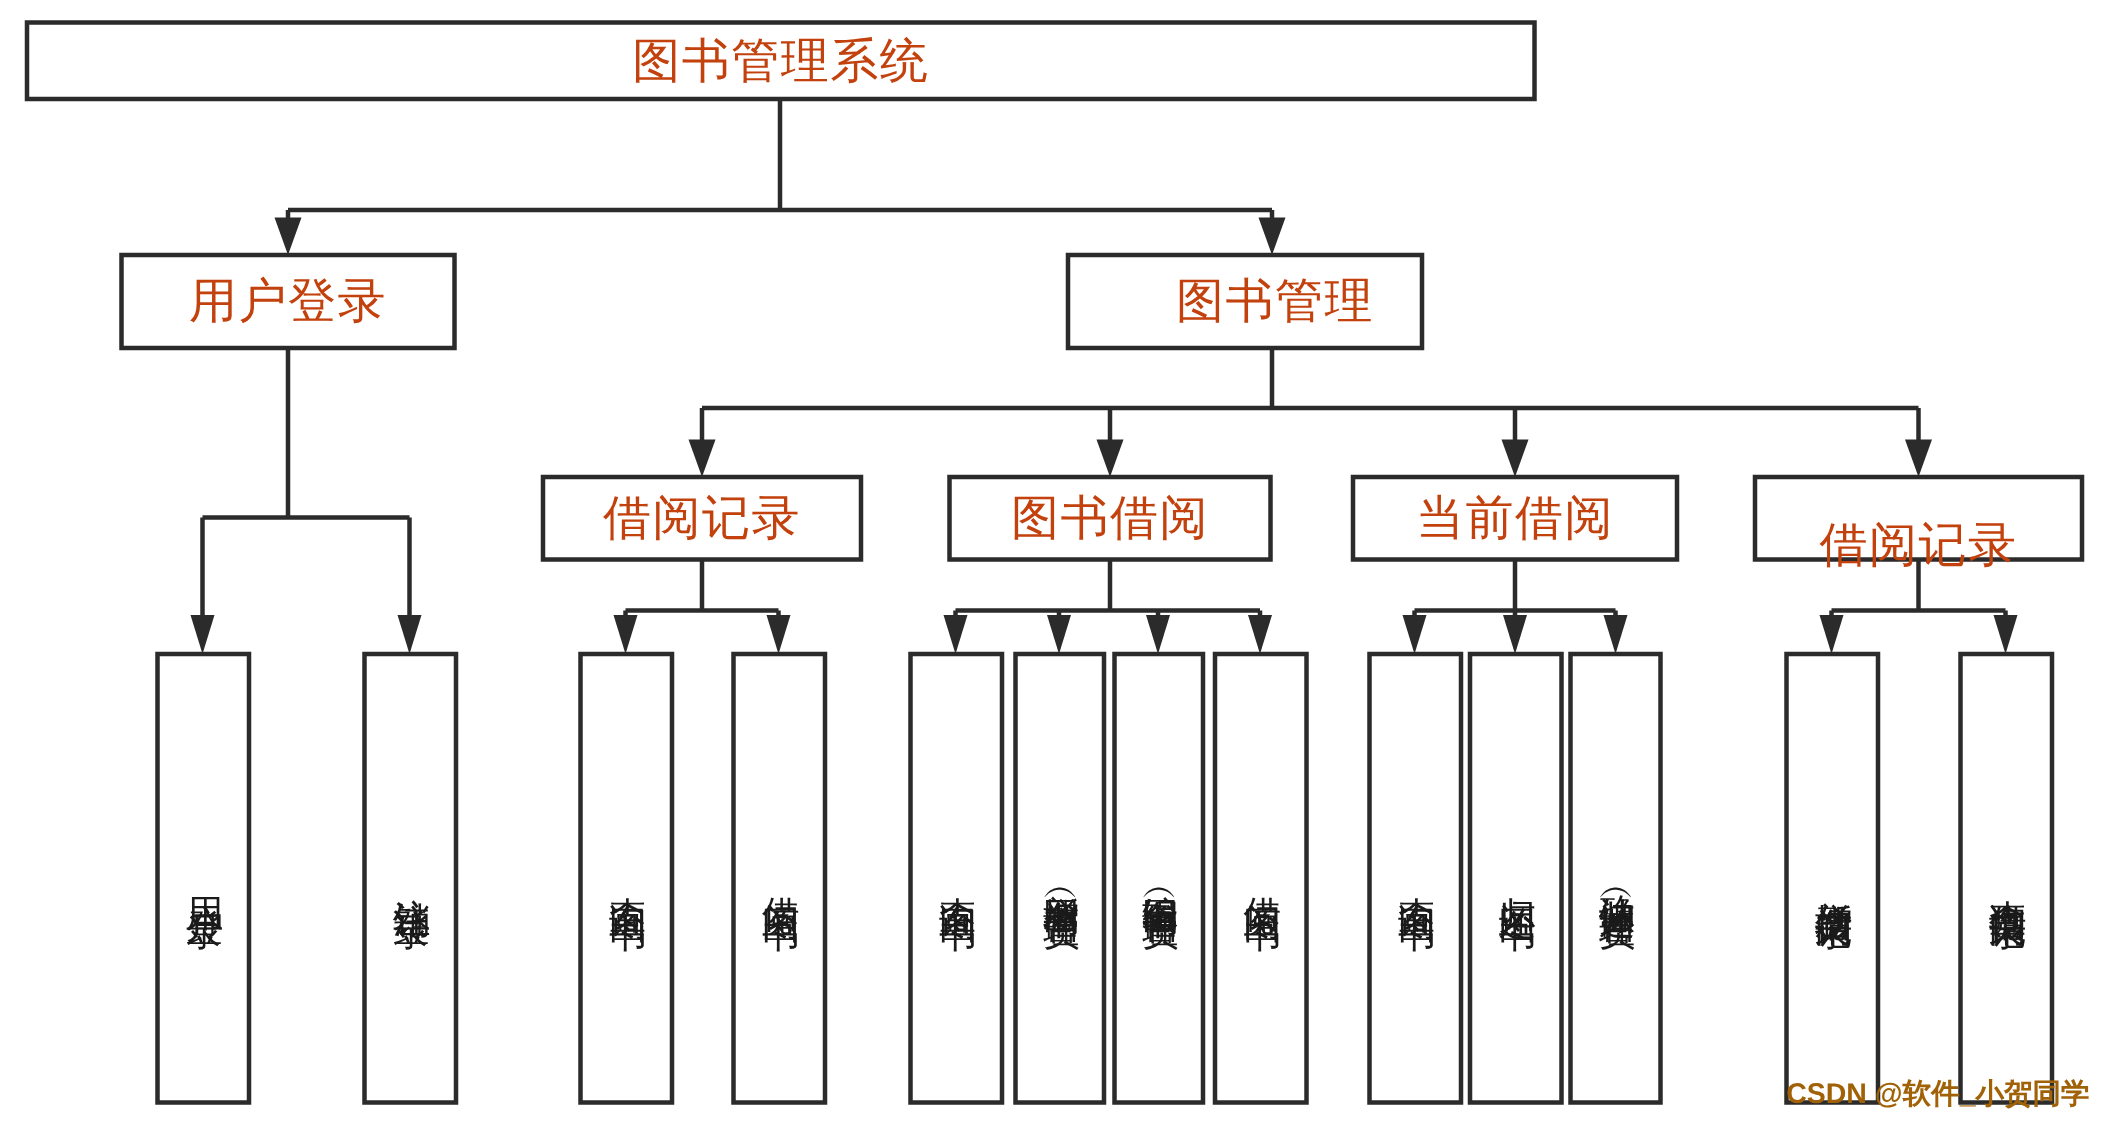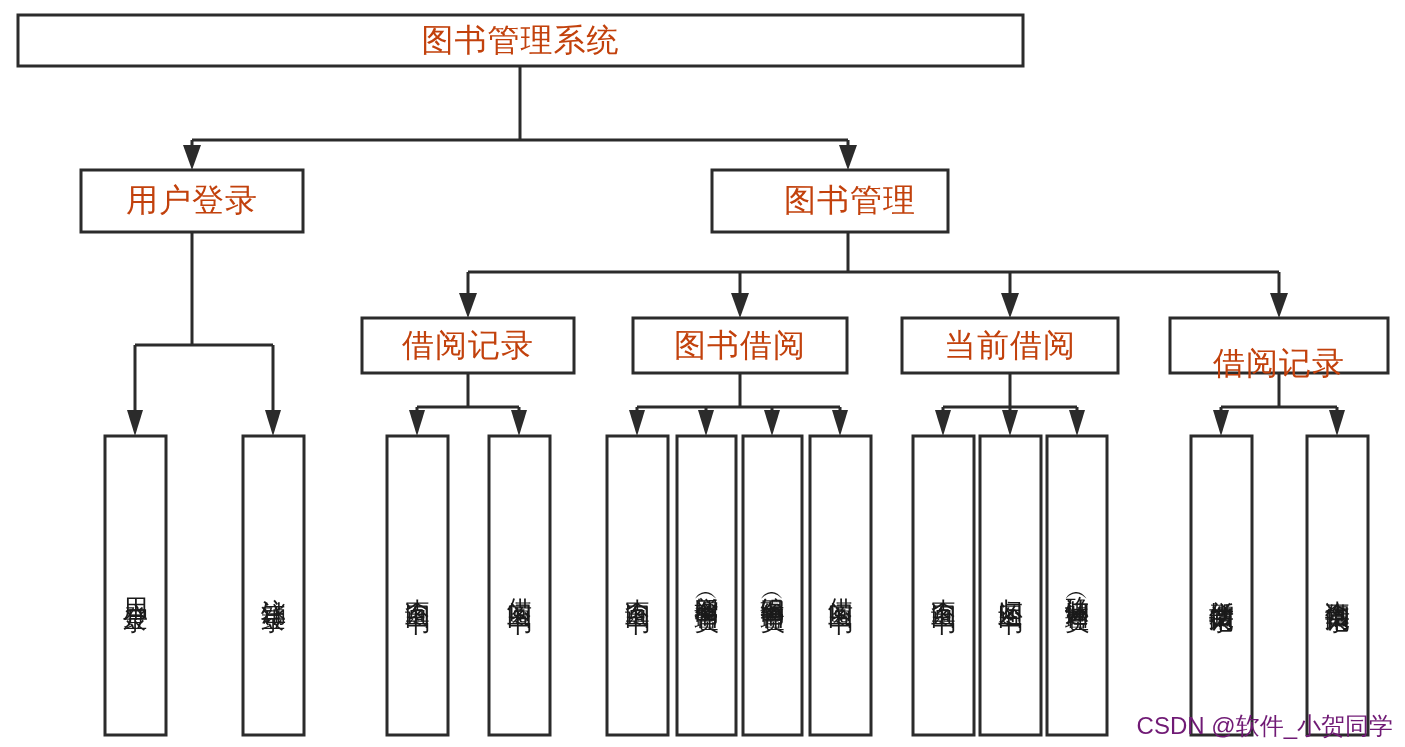--- a/index.html
+++ b/index.html
@@ -37,24 +37,25 @@
   }
   .arrow-head {
     fill: #2b2b2b;
     stroke: none;
   }
   .watermark {
     position: absolute;
     right: 12px;
     bottom: 5px;
     font-family: "Liberation Sans", "DejaVu Sans", sans-serif;
-    font-size: 24px;
-    color: #701a75;
+    font-size: 19px;
+    color: #a16207;
     white-space: nowrap;
     pointer-events: none;
+    font-weight: bold;
   }
   .vtext {
     position: absolute;
     display: flex;
     align-items: center;
     justify-content: center;
     writing-mode: vertical-rl;
     text-orientation: upright;
     font-family: "Liberation Sans", "DejaVu Sans", sans-serif;
     font-size: 25px;

